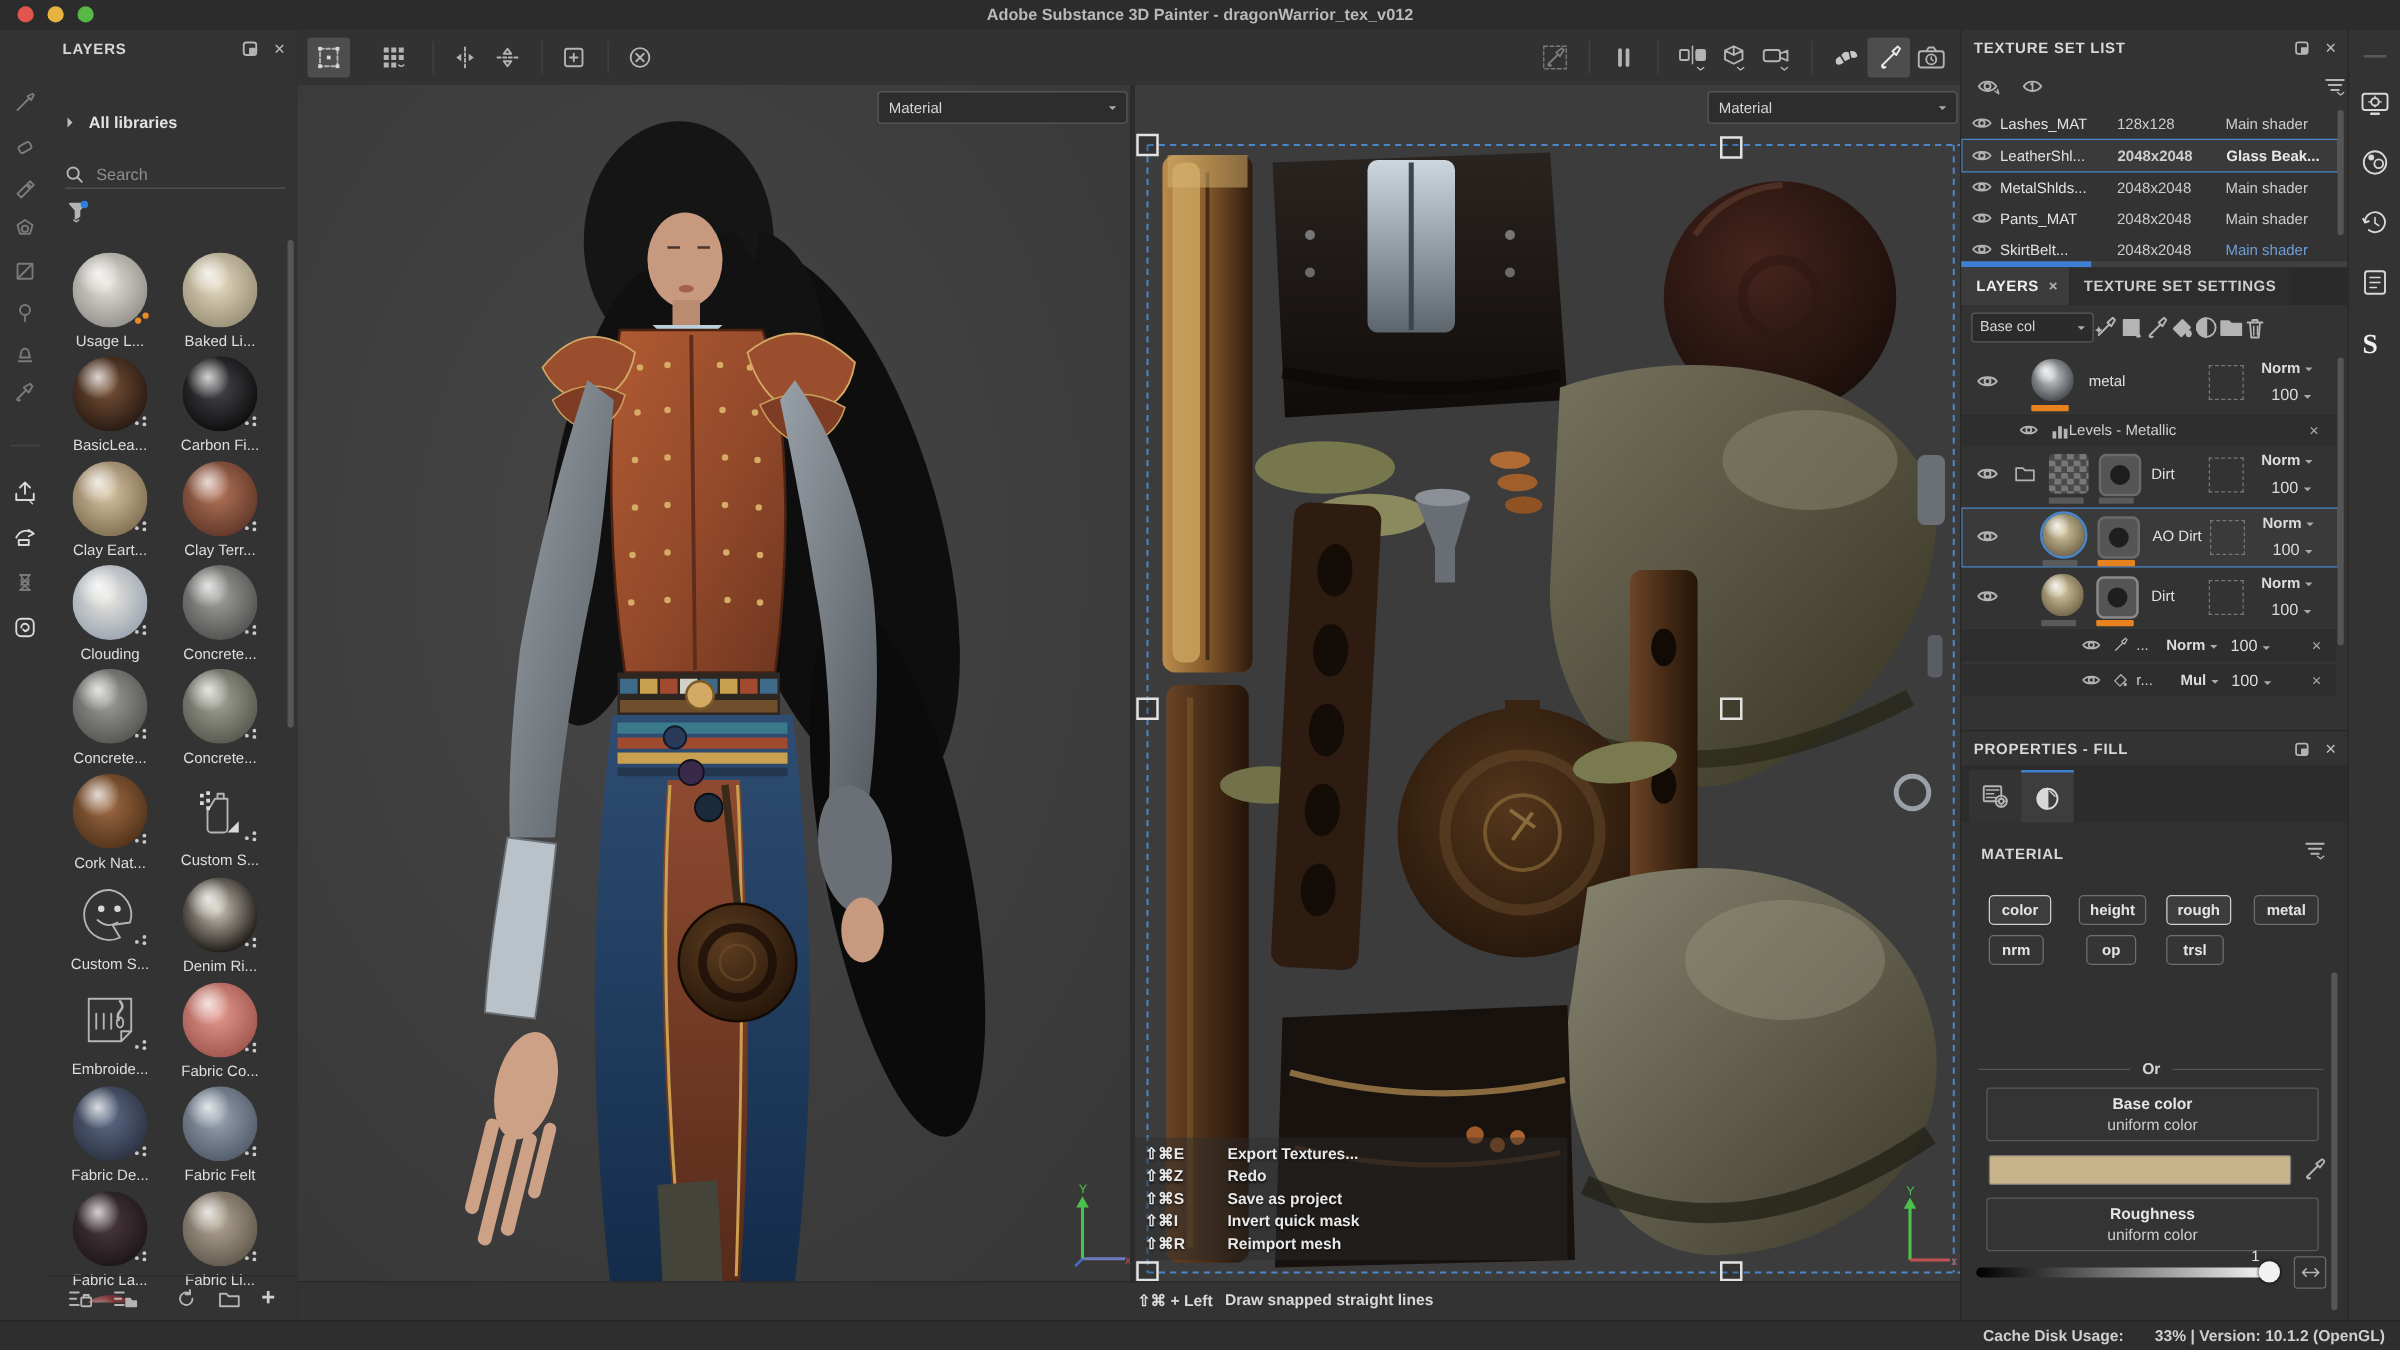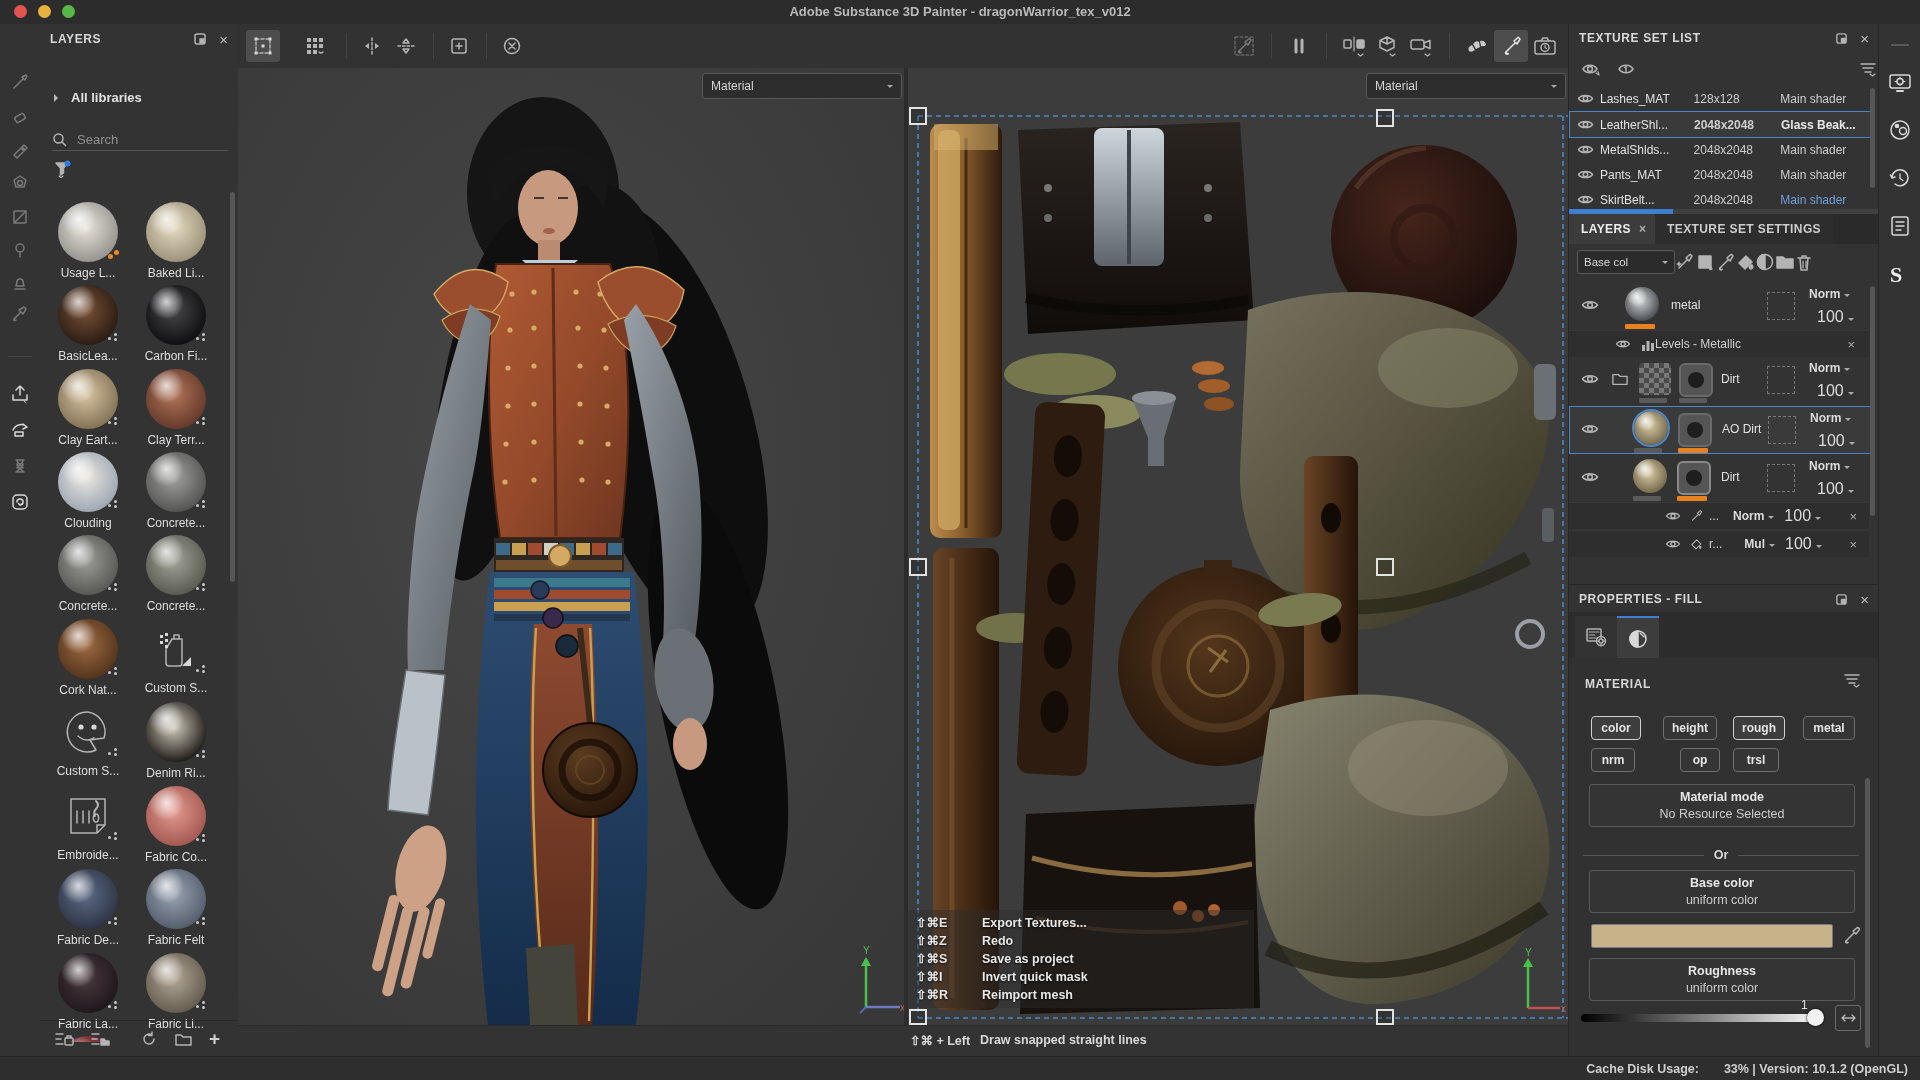--- a/index.html
+++ b/index.html
@@ -71,21 +71,21 @@
   .erow{position:absolute;left:0;width:300px;height:26px;background:#2e2e2e;border-top:1px solid #383838;display:flex;align-items:center;font-size:12px;color:#cfcfcf;}
   .thumb{position:absolute;width:34px;height:34px;border-radius:4px;}
   .thumb.sphere{background:radial-gradient(circle at 34% 28%, rgba(255,255,255,.85) 0%, rgba(255,255,255,0) 32%),radial-gradient(circle at 46% 42%, var(--c1) 0%, var(--c2) 82%);border-radius:50%;}
   .thumb.maskt{background:#555;border:2px solid #6a6a6a;border-radius:6px;display:flex;align-items:center;justify-content:center;}
   .thumb.maskt .mi{width:16px;height:16px;border-radius:50%;background:#1e1e1e;}
   .obar{position:absolute;height:5px;background:#e8821e;border-radius:1px;}
   .gbar{position:absolute;height:5px;background:#5a5a5a;border-radius:1px;}
   .dashbox{position:absolute;width:26px;height:26px;border:1px dashed #777;}
   .lname{position:absolute;font-size:12px;color:#e0e0e0;}
   .blendtxt{position:absolute;font-size:12px;font-weight:bold;color:#dcdcdc;}
-  .opactxt{position:absolute;font-size:16px;color:#dcdcdc;}
+  .opactxt{position:absolute;font-size:13px;color:#dcdcdc;}
   .xbtn{color:#aaa;font-size:13px;}
   .chbtn{position:absolute;height:22px;border:1px solid #6f6f6f;border-radius:4px;background:#353535;color:#e4e4e4;font-size:12px;font-weight:bold;display:flex;align-items:center;justify-content:center;}
   .chbtn.on{border-color:#cfcfcf;background:#3d3d3d;}
   .pbox{position:absolute;left:20px;width:264px;border:1px solid #5a5a5a;border-radius:3px;background:#343434;text-align:center;padding:5px 0;}
   .pbox .t1{font-size:12.5px;font-weight:bold;color:#e6e6e6;}
   .pbox .t2{font-size:12.5px;color:#cdcdcd;margin-top:3px;}
   .scroll{position:absolute;background:#565656;border-radius:3px;}
   input[type=text]{font-family:"Liberation Sans",sans-serif;}
 </style>
 </head>
@@ -1250,31 +1250,27 @@
         </div>
       <div class="chbtn on" style="left:164px;top:58px;width:50px">
           <span>rough</span>
         </div>
       <div class="chbtn" style="left:234px;top:58px;width:50px">
           <span>metal</span>
         </div>
       <div class="chbtn" style="left:22px;top:90px;width:42px">
           <span>nrm</span>
         </div>
-      <div class="chbtn" style="left:111px;top:90px;width:38px">
+      <div class="chbtn" style="left:100px;top:90px;width:38px">
           <span>op</span>
         </div>
       <div class="chbtn" style="left:164px;top:90px;width:44px">
           <span>trsl</span>
         </div>
 
-      <div class="pbox" style="top:126px">
-        <div class="t1">Material mode</div>
-        <div class="t2">No Resource Selected</div>
-      </div>
 
       <div class="abs" style="left:14px;top:190px;width:276px;display:flex;align-items:center;gap:10px">
         <div style="flex:1;height:1px;background:#555"></div>
         <span style="font-size:12.5px;font-weight:bold;color:#d6d6d6">Or</span>
         <div style="flex:1;height:1px;background:#555"></div>
       </div>
 
       <div class="pbox" style="top:212px">
         <div class="t1">Base color</div>
         <div class="t2">uniform color</div>

